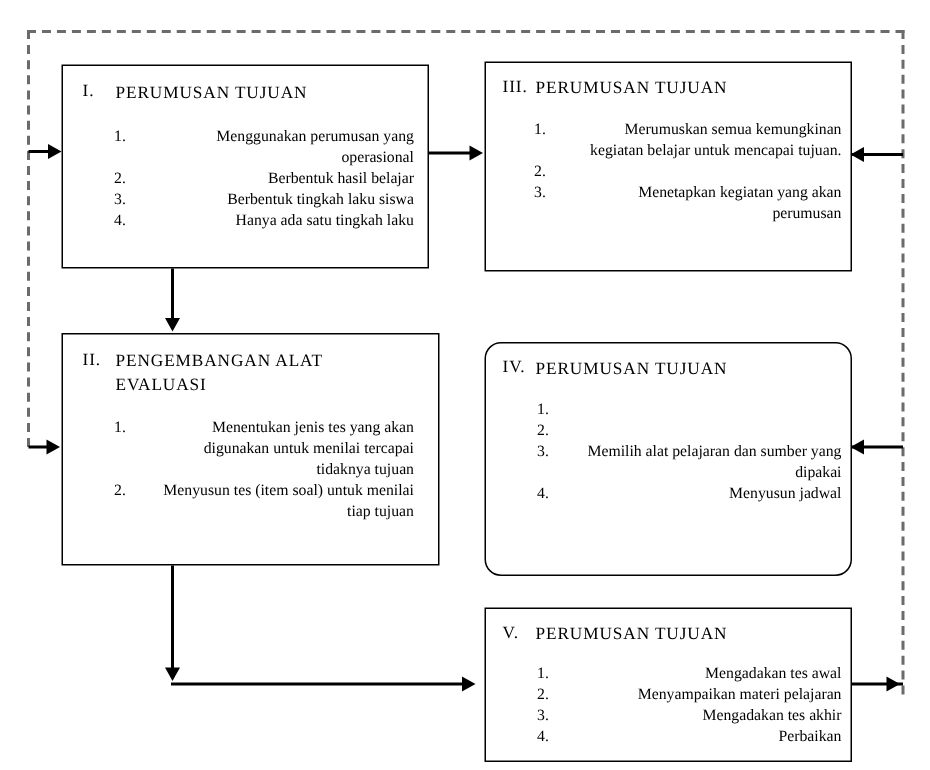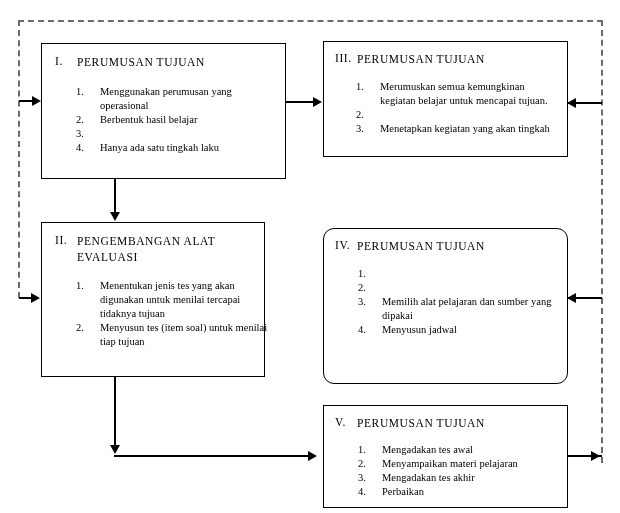--- a/index.html
+++ b/index.html
@@ -66,20 +66,21 @@
     align-items: flex-start;
     margin-bottom: 0px;
   }
   .li .li-num {
     flex: 0 0 auto;
     width: 24px;
     text-align: left;
   }
   .li .li-txt {
     flex: 1 1 auto;
+    text-align: right;
   }
 
   
   .line {
     position: absolute;
     background: #000000;
   }
   .line-h { height: 1.6px; }
   .line-v { width: 1.6px; }
 
@@ -122,62 +123,63 @@
       <div class="li">
         <span class="li-num">1.</span>
         <span class="li-txt">Menggunakan perumusan yang operasional</span>
       </div>
       <div class="li">
         <span class="li-num">2.</span>
         <span class="li-txt">Berbentuk hasil belajar</span>
       </div>
       <div class="li">
         <span class="li-num">3.</span>
+        <span class="li-txt">Berbentuk tingkah laku siswa</span>
       </div>
       <div class="li">
         <span class="li-num">4.</span>
         <span class="li-txt">Hanya ada satu tingkah laku</span>
       </div>
     </div>
   </div>
 
-  <div class="node" style="left:41px; top:222px; width:224px; height:155px;">
+  <div class="node" style="left:41px; top:222px; width:252px; height:155px;">
     <div class="node-title" style="left:13px; top:11px; width:225px;">
       <span class="num">II.</span>
       <span class="txt">PENGEMBANGAN  ALAT
 EVALUASI</span>
     </div>
     <div class="node-list" style="left:34px; top:56px; width:200px;">
       <div class="li">
         <span class="li-num">1.</span>
         <span class="li-txt">Menentukan jenis tes yang akan digunakan untuk menilai tercapai tidaknya tujuan</span>
       </div>
       <div class="li">
         <span class="li-num">2.</span>
         <span class="li-txt">Menyusun tes (item soal) untuk menilai tiap tujuan</span>
       </div>
     </div>
   </div>
 
-  <div class="node" style="left:323px; top:41px; width:245px; height:116px;">
+  <div class="node" style="left:323px; top:41px; width:245px; height:140px;">
     <div class="node-title" style="left:11px; top:10px; width:228px;">
       <span class="num">III.</span>
       <span class="txt">PERUMUSAN  TUJUAN</span>
     </div>
     <div class="node-list" style="left:32px; top:38px; width:205px;">
       <div class="li">
         <span class="li-num">1.</span>
         <span class="li-txt">Merumuskan semua kemungkinan kegiatan belajar untuk mencapai tujuan.</span>
       </div>
       <div class="li">
         <span class="li-num">2.</span>
       </div>
       <div class="li">
         <span class="li-num">3.</span>
-        <span class="li-txt">Menetapkan kegiatan yang akan tingkah</span>
+        <span class="li-txt">Menetapkan kegiatan yang akan perumusan</span>
       </div>
     </div>
   </div>
 
   <div class="node" style="left:323px; top:228px; width:245px; height:156px;border-radius:11px;">
     <div class="node-title" style="left:11px; top:10px; width:228px;">
       <span class="num">IV.</span>
       <span class="txt">PERUMUSAN  TUJUAN</span>
     </div>
     <div class="node-list" style="left:34px; top:38px; width:203px;">

